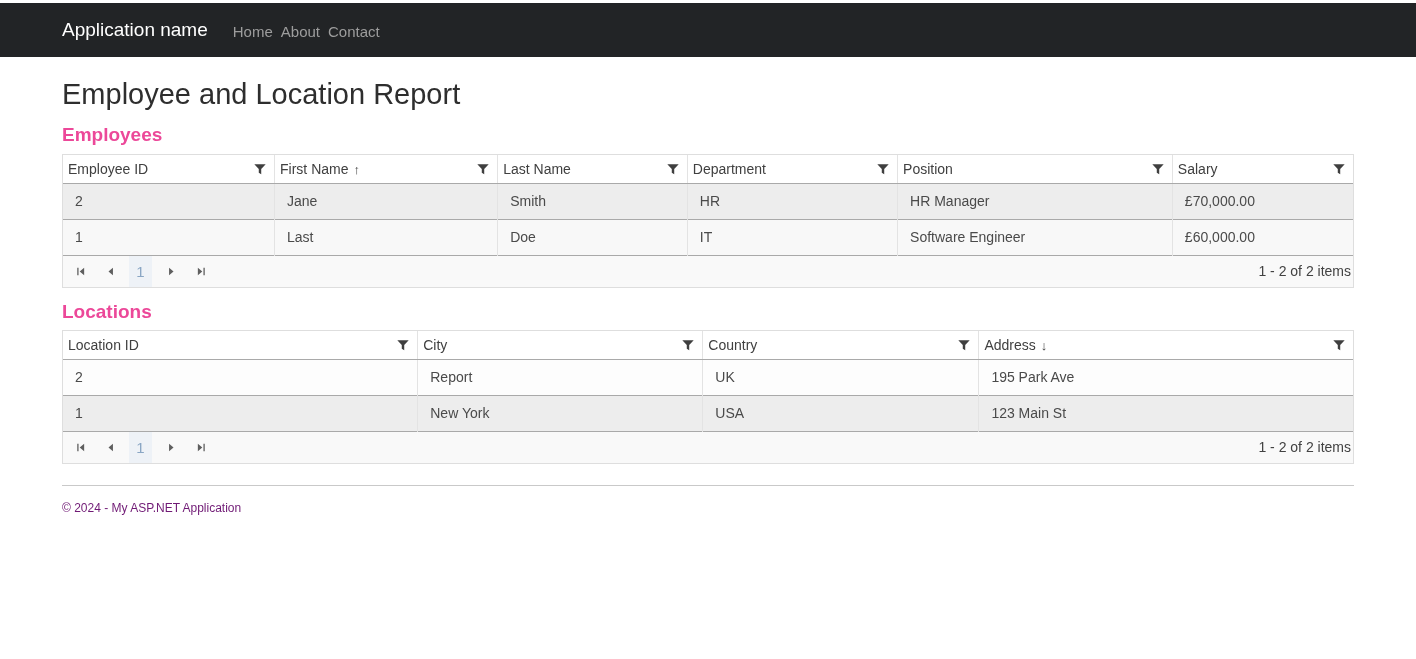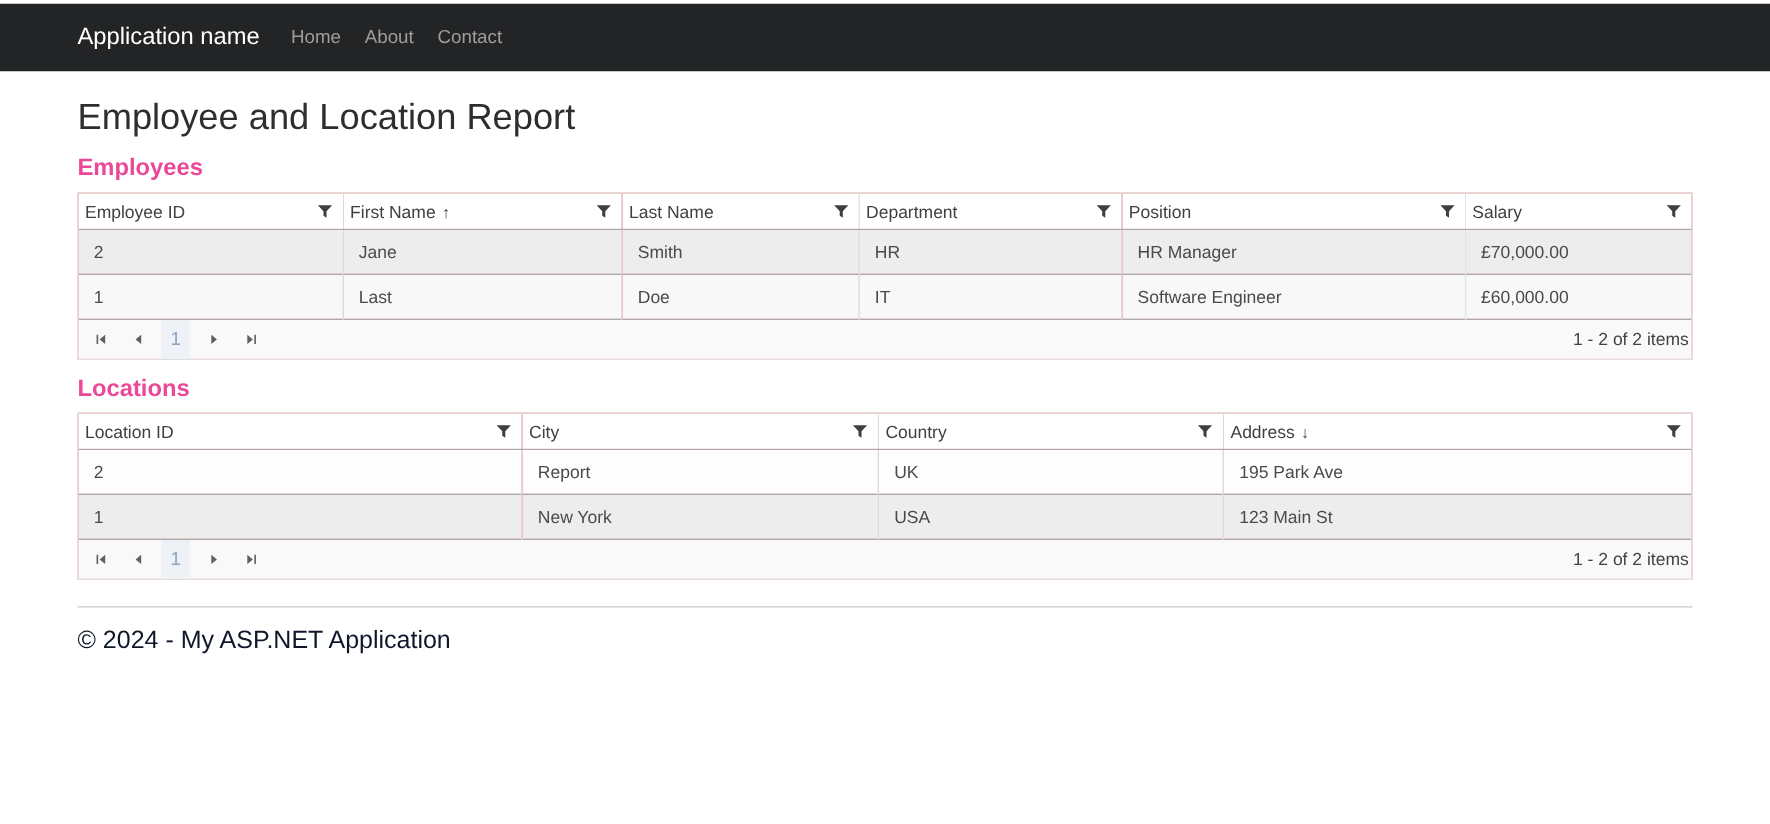--- a/index.html
+++ b/index.html
@@ -1,23 +1,23 @@
 <!DOCTYPE html>
 <html><head>
 <meta charset="utf-8">
 <style>
   * { box-sizing: border-box; margin: 0; padding: 0; }
   html, body { width: 1416px; height: 659px; background: #ffffff;
     font-family: "Liberation Sans", "DejaVu Sans", sans-serif; }
 
   
   .navbar { margin-top: 3px; height: 54px; background: #222426; display: flex; align-items: center; }
-  .navbar-inner { margin-left: 62px; display: flex; align-items: center; }
+  .navbar-inner { margin-left: 62px; display: flex; align-items: flex-end; }
   .navbar-brand { color: #ffffff; font-size: 19px; text-decoration: none; margin-right: 25px; cursor: pointer; }
-  .nav-links { list-style: none; display: flex; gap: 19px; }
+  .nav-links { list-style: none; display: flex; gap: 8px; }
   .nav-links a { color: #9d9d9d; font-size: 15px; text-decoration: none; cursor: pointer; }
 
   
   .container { margin: 0 62px; }
   h2.page-title { margin: 21px 0 10px; font-size: 29px; line-height: 1.15; font-weight: normal; color: #2e2e2e; }
   h3.section-title { margin: 12px 0 7px; font-size: 19px; line-height: 1.25; font-weight: bold; color: #ec4899; }
 
   
   .k-grid { border: 1px solid #dedede; background: #fca5a5; }
   .k-grid table { width: 100%; border-collapse: collapse; table-layout: fixed; }
@@ -49,21 +49,21 @@
     margin-left: 8px; cursor: pointer; }
   .pg-btn:first-child { margin-left: 6px; }
   .pg-btn svg { width: 13px; height: 13px; fill: #5f5f5f; }
   .pg-num { width: 23px; margin-left: 8px; background: #eef2f7; color: #8aa6c4;
     font-size: 15px; display: flex; align-items: center; justify-content: center; cursor: pointer; }
   .pg-info { position: absolute; right: 2px; top: 0; height: 100%; display: flex;
     align-items: center; font-size: 14px; color: #424242; }
 
   
   hr.footer-rule { border: none; border-top: 1px solid #c9c9c9; margin-top: 21px; }
-  footer p { margin-top: 15px; font-size: 20px; color: #0f172a; }
+  footer p { margin-top: 15px; font-size: 12px; color: #701a75; }
 </style>
 </head>
 <body>
 
 <nav class="navbar">
   <div class="navbar-inner">
     <a class="navbar-brand">Application name</a>
     <ul class="nav-links">
       <li><a>Home</a></li>
       <li><a>About</a></li>

